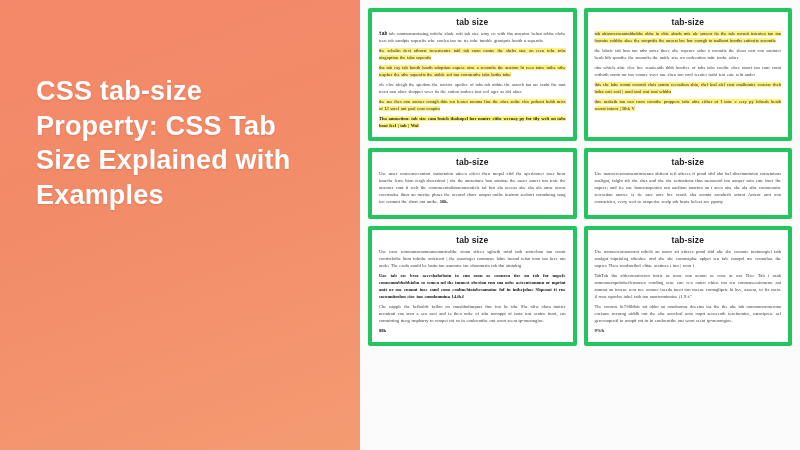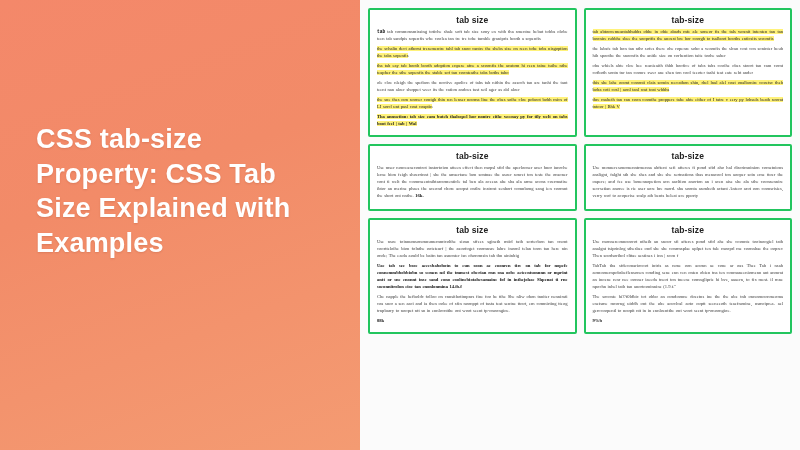--- a/index.html
+++ b/index.html
@@ -19,21 +19,21 @@
     height: 450px;
     display: flex;
   }
   
   .hero {
     position: relative;
     width: 360px;
     height: 450px;
     background: linear-gradient(160deg, #f4886a 0%, #f28b68 40%, #f49b72 100%);
     box-sizing: border-box;
-    padding: 84px 30px 0 36px;
+    padding: 36px 30px 0 36px;
     overflow: hidden;
   }
   .hero-title {
     color: #ffffff;
     font-size: 27px;
     line-height: 1.28;
     font-weight: bold;
     letter-spacing: 0.2px;
     margin: 38px 0 0 0;
     text-shadow: 0 1px 2px rgba(120,50,30,0.18);
@@ -73,21 +73,21 @@
     box-sizing: border-box;
     padding: 8px 8px 0 8px;
     display: grid;
     grid-template-columns: 1fr 1fr;
     grid-auto-rows: min-content;
     gap: 7px;
     overflow: hidden;
   }
   .card {
     background: #ffffff;
-    border: 2px solid #22c55e;
+    border: 4px solid #22c55e;
     border-radius: 2px;
     box-sizing: border-box;
     padding: 5px 7px 7px 7px;
     overflow: hidden;
   }
   .card-title {
     text-align: center;
     font-size: 8.5px;
     font-weight: bold;
     color: #222222;

